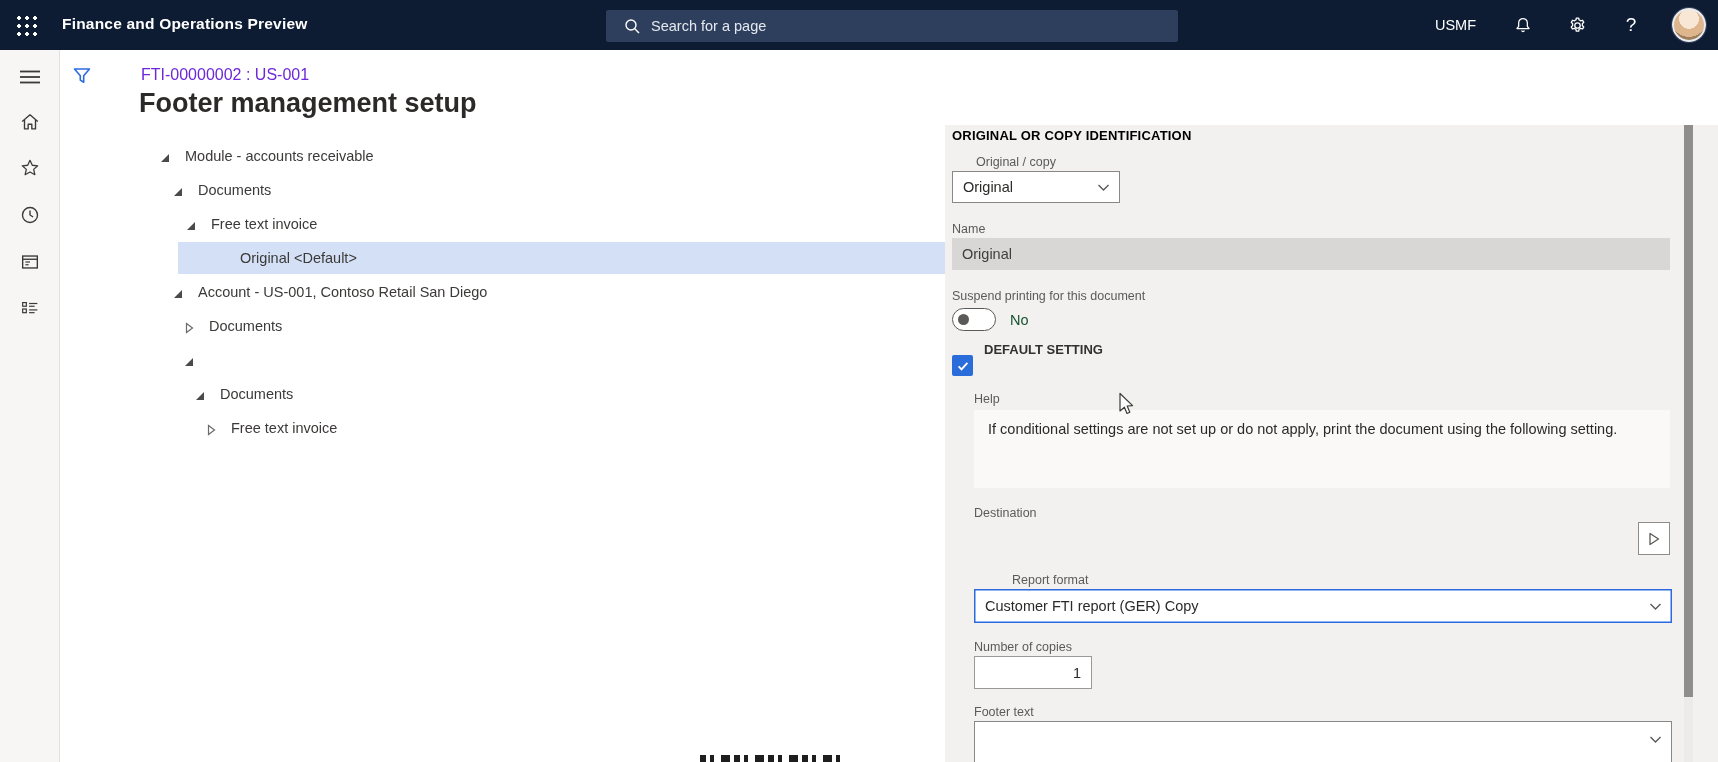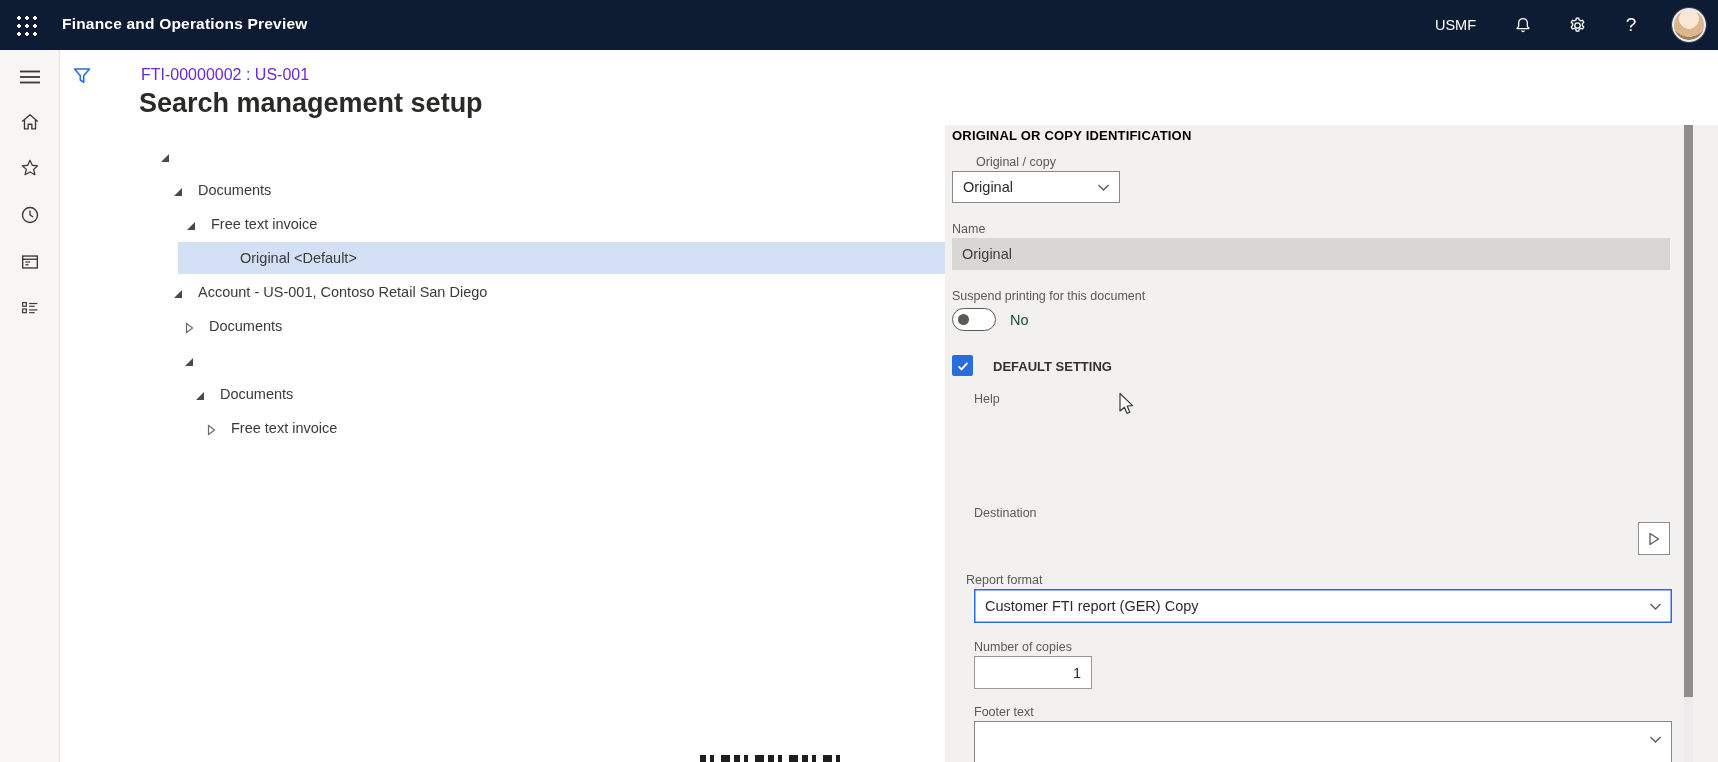--- a/index.html
+++ b/index.html
@@ -72,20 +72,27 @@
 </style>
 </head>
 <body>
 
 <div id="stage">
 
   <div class="topbar">
     <div class="waffle" title=""></div>
     <div class="app-title">Finance and Operations Preview</div>
 
+    <div class="searchbox">
+      <svg width="17" height="17" viewBox="0 0 17 17">
+        <circle cx="7" cy="7" r="5" fill="none" stroke="#ffffff" stroke-width="1.4"></circle>
+        <line x1="10.8" y1="10.8" x2="15" y2="15" stroke="#ffffff" stroke-width="1.4"></line>
+      </svg>
+      <span class="search-ph">Search for a page</span>
+    </div>
 
     <div class="tb-right">
       <span class="company">USMF</span>
       <span class="tb-icon">
         <svg width="20" height="20" viewBox="0 0 24 24">
           <path d="M12 4.2 a5.2 5.2 0 0 1 5.2 5.2 v4.2 l2 2.6 H4.8 l2-2.6 V9.4 A5.2 5.2 0 0 1 12 4.2 z" fill="none" stroke="#fff" stroke-width="1.5" stroke-linejoin="round"></path>
           <path d="M10.3 18.6 a1.8 1.8 0 0 0 3.4 0" fill="none" stroke="#fff" stroke-width="1.5"></path>
         </svg>
       </span>
       <span class="tb-icon">
@@ -144,27 +151,28 @@
       </svg>
     </span>
   </div>
 
   <span class="filter-btn">
     <svg width="24" height="24" viewBox="0 0 24 24">
       <path d="M4.5 5 h15 l-5.8 6.8 v6.4 l-3.4 -2.1 v-4.3 z" fill="none" stroke="#2b6be0" stroke-width="1.6" stroke-linejoin="round"></path>
     </svg>
   </span>
   <div class="breadcrumb">FTI-00000002 : US-001</div>
-  <div class="page-title">Search management setup</div>
+  <div class="page-title">Footer management setup</div>
 
   <div class="tree">
       <div class="trow">
         <span class="arrow" style="left:14px"><svg width="12" height="12" viewBox="0 0 12 12">
             <polygon points="10,2 10,10 2,10" fill="#4a4a4a"></polygon>
           </svg></span>
+        <span class="tlabel" style="left:40px">Module - accounts receivable</span>
       </div>
       <div class="trow">
         <span class="arrow" style="left:27px"><svg width="12" height="12" viewBox="0 0 12 12">
             <polygon points="10,2 10,10 2,10" fill="#4a4a4a"></polygon>
           </svg></span>
         <span class="tlabel" style="left:53px">Documents</span>
       </div>
       <div class="trow">
         <span class="arrow" style="left:40px"><svg width="12" height="12" viewBox="0 0 12 12">
             <polygon points="10,2 10,10 2,10" fill="#4a4a4a"></polygon>
@@ -225,32 +233,33 @@
   <div class="toggle" style="left:952px; top:308px;">
     <span class="knob"></span>
   </div>
   <div class="toggle-txt" style="left:1010px; top:312px;">No</div>
 
   <div class="checkbox" style="left:952px; top:355px;">
     <svg width="14" height="14" viewBox="0 0 16 16">
       <path d="M3 8.5 L6.3 11.8 L13 4.5" fill="none" stroke="#fff" stroke-width="2.1"></path>
     </svg>
   </div>
-  <div class="chk-label" style="left:984px; top:359px;margin-left:9px;">DEFAULT SETTING</div>
+  <div class="chk-label" style="left:984px; top:342px;">DEFAULT SETTING</div>
 
   <div class="flabel" style="left:974px; top:392px;">Help</div>
+  <div class="plain-box helpbox" style="left:974px; top:410px; width:696px; height:78px;">If conditional settings are not set up or do not apply, print the document using the following setting.</div>
 
   <div class="flabel" style="left:974px; top:506px;">Destination</div>
   <div class="flyout-btn" style="left:1638px; top:522px;">
     <svg width="12" height="14" viewBox="0 0 12 14">
       <path d="M2 1.5 L10.5 7 L2 12.5 Z" fill="none" stroke="#5c5a58" stroke-width="1.3" stroke-linejoin="round"></path>
     </svg>
   </div>
 
-  <div class="flabel" style="left:966px; top:573px;text-align:center;">Report format</div>
+  <div class="flabel" style="left:1012px; top:573px;text-align:center;">Report format</div>
   <div class="combo focused" style="left:974px; top:589px; width:698px; height:34px;">
     <span class="val">Customer FTI report (GER) Copy</span>
     <svg class="chev" width="13" height="9" viewBox="0 0 13 9">
       <path d="M1.5 2 L6.5 7 L11.5 2" fill="none" stroke="#5c5a58" stroke-width="1.4"></path>
     </svg>
   </div>
 
   <div class="flabel" style="left:974px; top:640px;text-align:center;">Number of copies</div>
   <input class="tinput" style="left: 974px; top: 656px; width: 118px; height: 33px; border: 1px solid rgb(155, 153, 152); background: rgb(255, 255, 255); text-align: right;" value="1">
 

